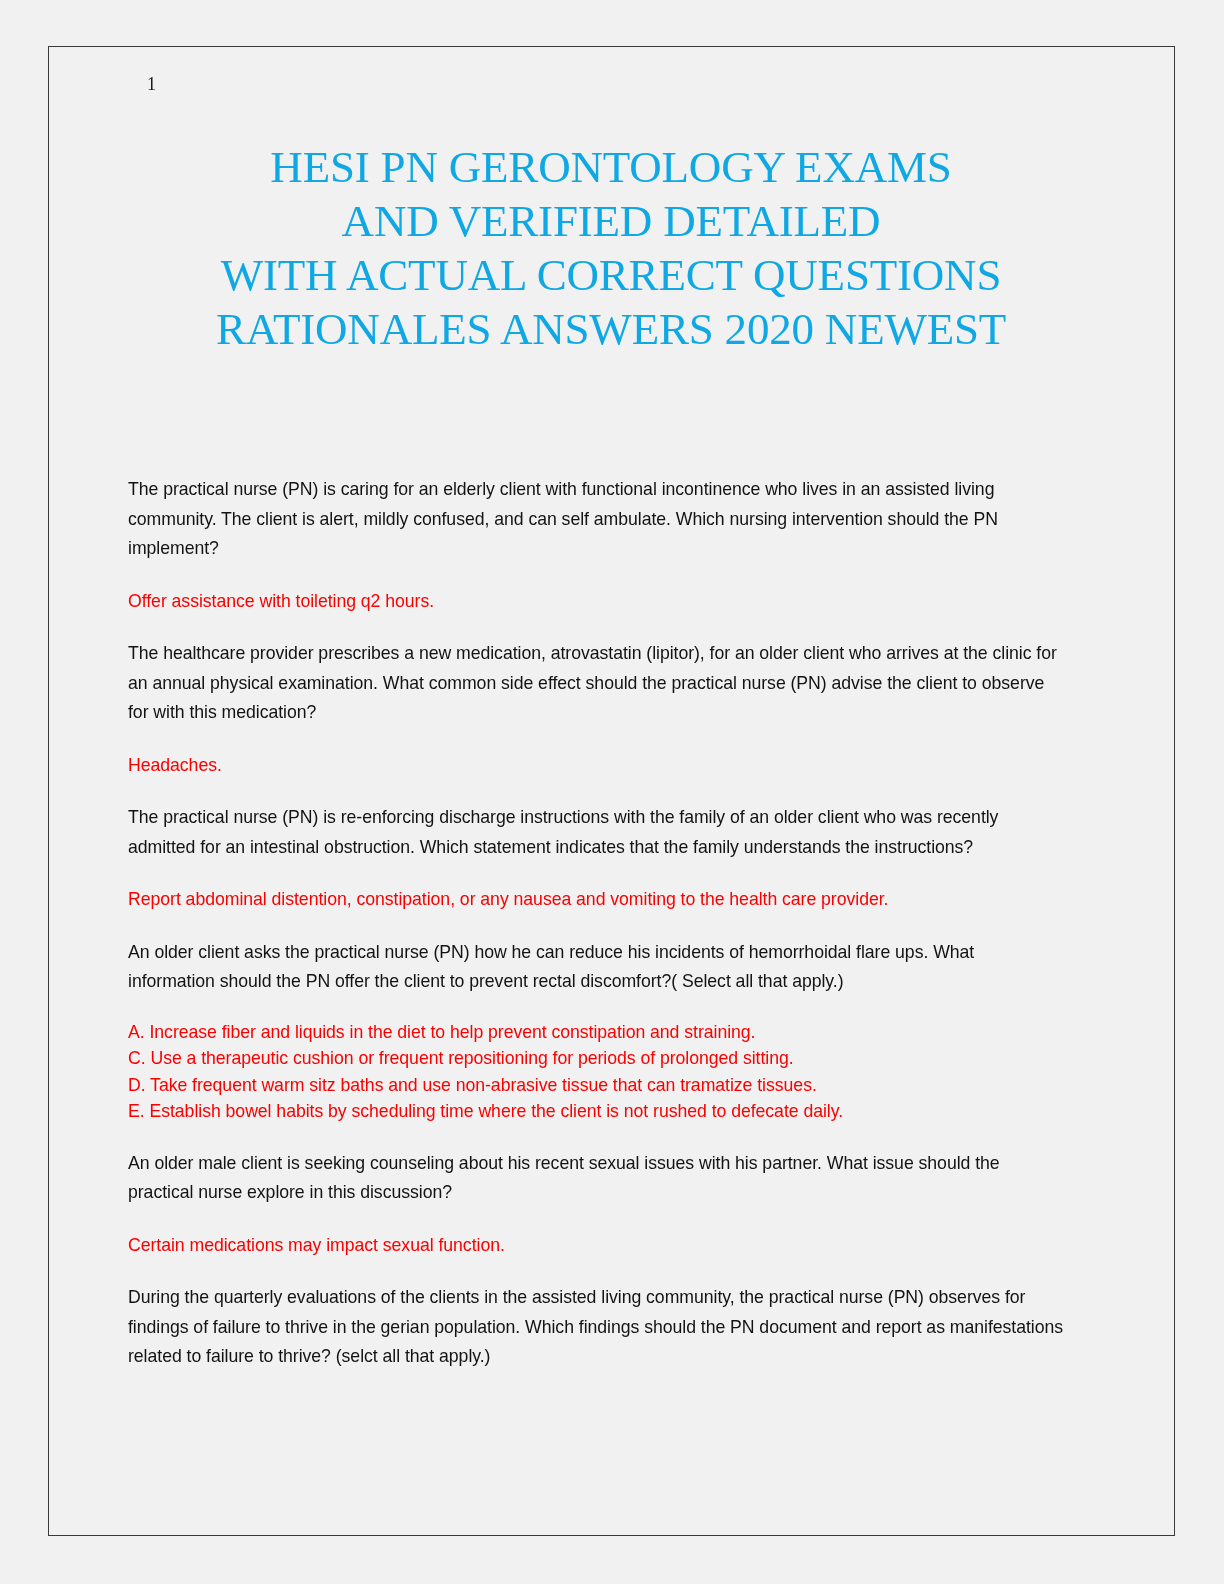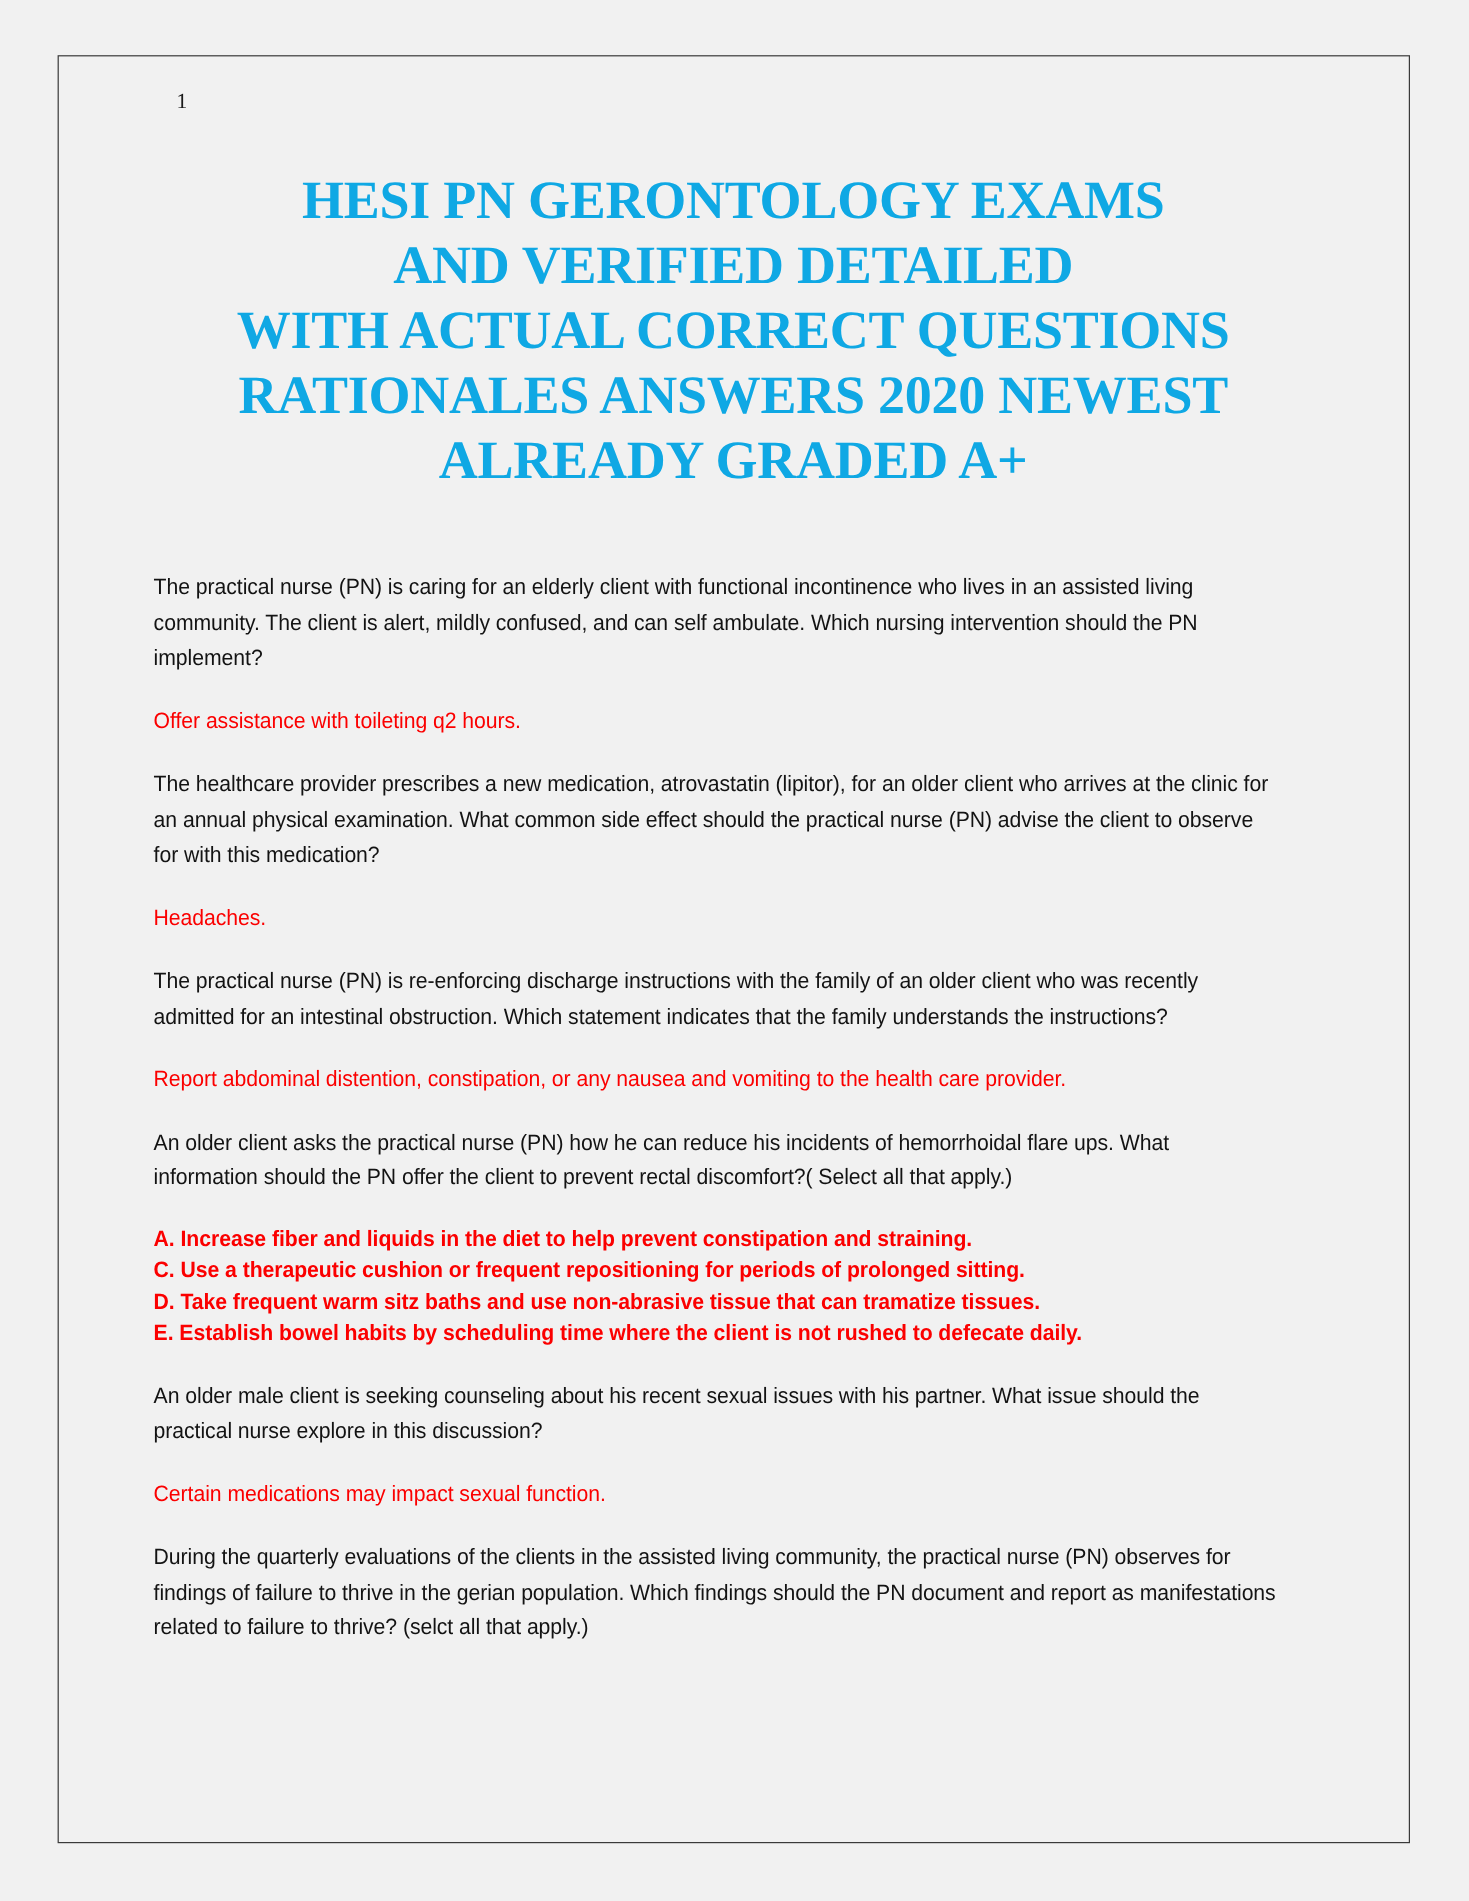--- a/index.html
+++ b/index.html
@@ -35,21 +35,21 @@
     line-height: 1;
   }
 
   #doc-title {
     position: absolute;
     left: 46px;
     top: 93px;
     width: 1032px;
     text-align: center;
     font-family: "Liberation Serif", serif;
-    font-weight: bold;
+    font-weight: normal;
     font-size: 45px;
     line-height: 54px;
     color: #0fa8e4;
     letter-spacing: -0.2px;
   }
   #doc-title .tline {
     display: block;
     white-space: nowrap;
   }
 
@@ -71,40 +71,38 @@
     width: 982px;
     letter-spacing: -0.05px;
   }
 
   .para.answer {
     color: #fb0000;
   }
 
   .option-list {
     margin: 0 0 23px 0;
-    font-weight: bold;
   }
   .option-list .para {
     margin: 0;
     line-height: 26.5px;
   }
 </style>
 </head>
 <body>
 
 <div id="page">
 
   <div id="page-number">1</div>
 
   <div id="doc-title">
     <span class="tline">HESI PN GERONTOLOGY EXAMS</span>
     <span class="tline">AND VERIFIED DETAILED</span>
     <span class="tline">WITH ACTUAL CORRECT QUESTIONS</span>
     <span class="tline">RATIONALES ANSWERS 2020 NEWEST</span>
-    <span class="tline">ALREADY GRADED A+</span>
   </div>
 
   <div id="body-content">
 
     <p class="para">The practical nurse (PN) is caring for an elderly client with functional incontinence who lives in an assisted living community. The client is alert, mildly confused, and can self ambulate. Which nursing intervention should the PN implement?</p>
 
     <p class="para answer">Offer assistance with toileting q2 hours.</p>
 
     <p class="para">The healthcare provider prescribes a new medication, atrovastatin (lipitor), for an older client who arrives at the clinic for an annual physical examination. What common side effect should the practical nurse (PN) advise the client to observe for with this medication?</p>
 

